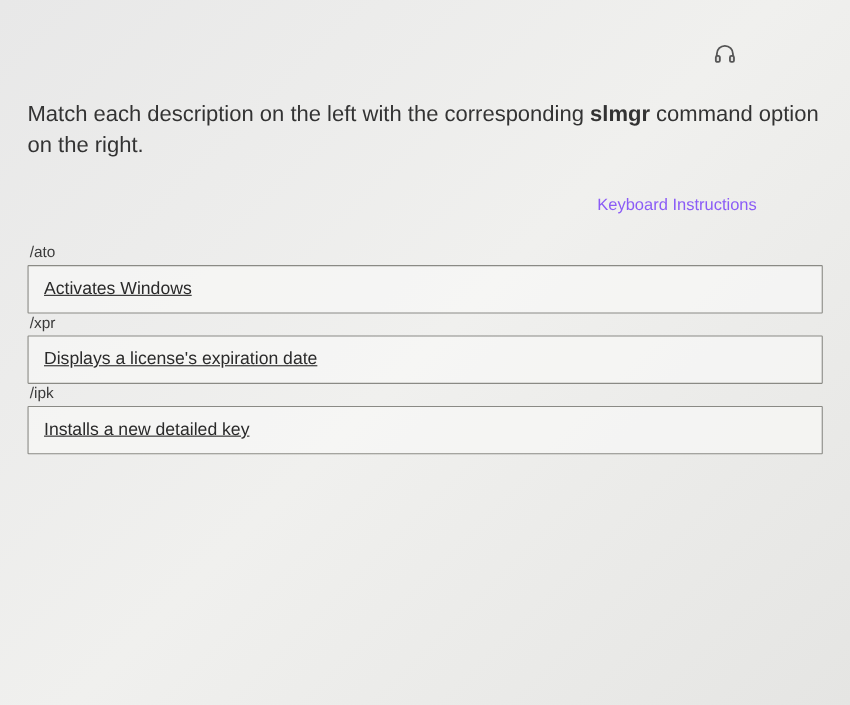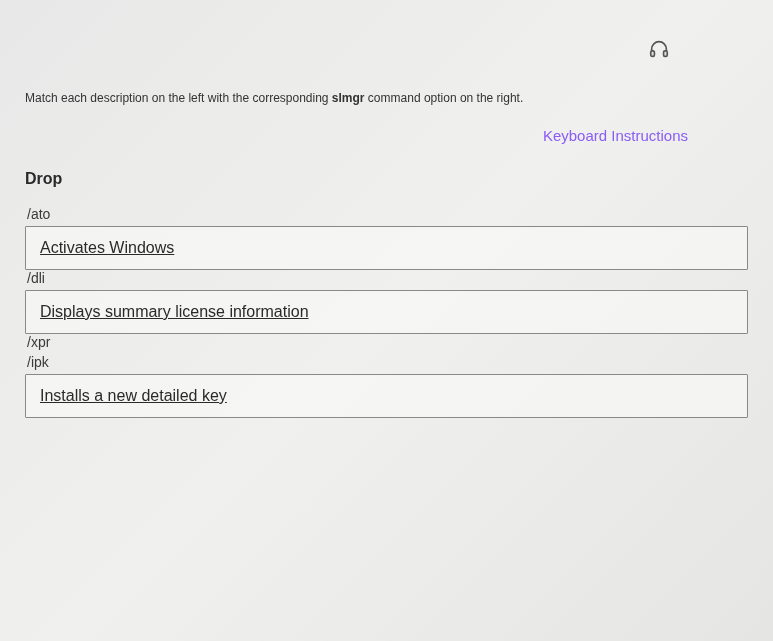--- a/index.html
+++ b/index.html
@@ -16,24 +16,24 @@
       color: #2a2a2a;
       overflow: hidden;
     }
     .headset-icon {
       position: absolute;
       top: 38px;
       right: 103px;
       color: #555;
     }
     .question-text {
-      font-size: 12px;
+      font-size: 20px;
       color: #333;
       margin-top: 60px;
-      margin-bottom: 20px;
+      margin-bottom: 32px;
       line-height: 1.4;
     }
     .question-text b {
       font-weight: 600;
     }
     .keyboard-link {
       text-align: right;
       padding-right: 60px;
       margin-bottom: 25px;
     }
@@ -98,34 +98,30 @@
 </div>
 
 <div class="keyboard-link">
   <a>Keyboard Instructions</a>
 </div>
 
 <div class="columns">
 
 
   <div class="col">
-    <div class="col-header">Drop</div>
 
     <div class="drop-group">
       <div class="drop-label">/ato</div>
       <div class="drop-box">Activates Windows</div>
     </div>
 
-    <div class="drop-group">
-      <div class="drop-label">/dli</div>
-      <div class="drop-box">Displays summary license information</div>
-    </div>
 
     <div class="drop-group">
       <div class="drop-label">/xpr</div>
+      <div class="drop-box">Displays a license's expiration date</div>
     </div>
 
 
     <div class="drop-group">
       <div class="drop-label">/ipk</div>
       <div class="drop-box">Installs a new detailed key</div>
     </div>
 
   </div>
 

